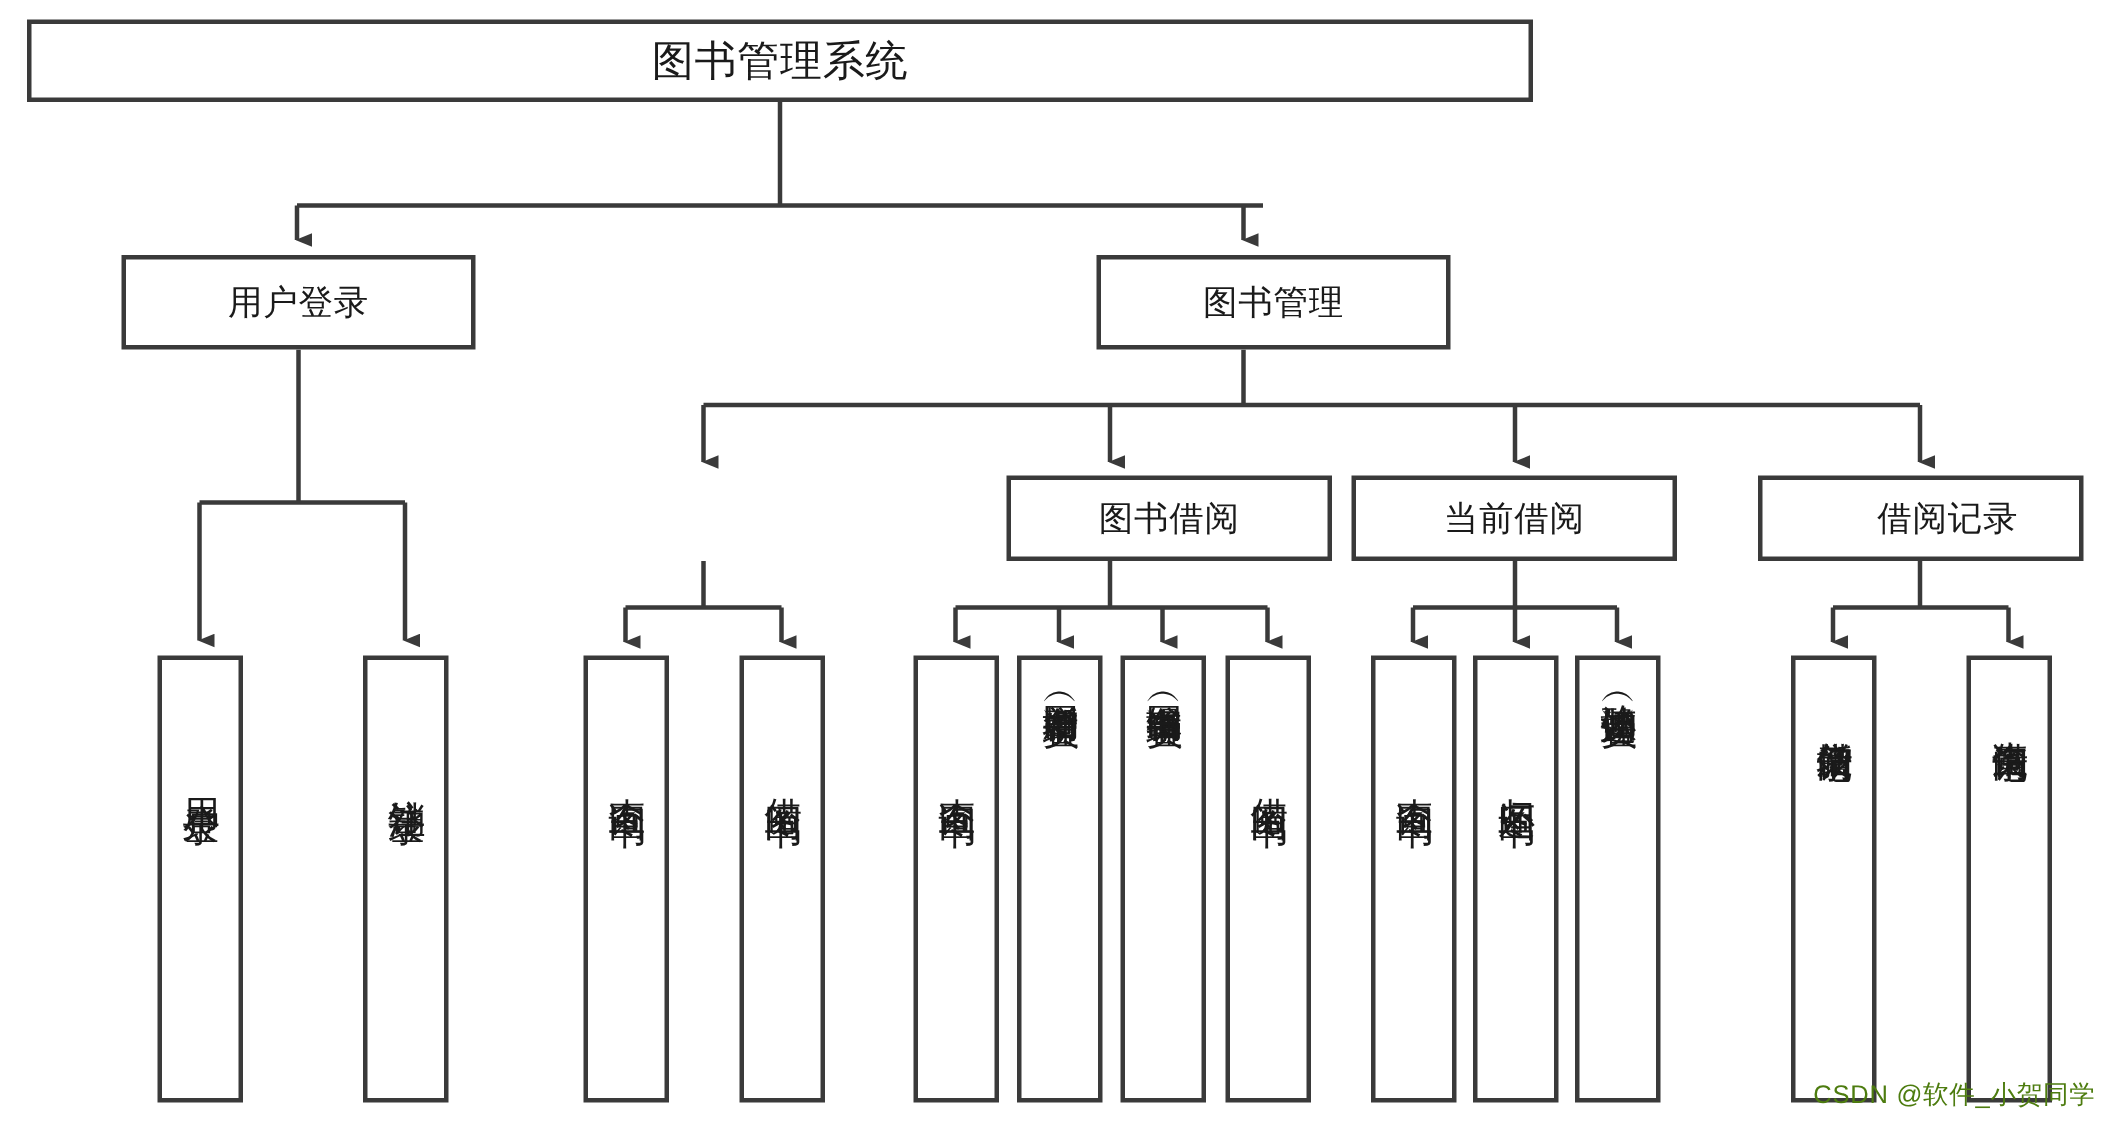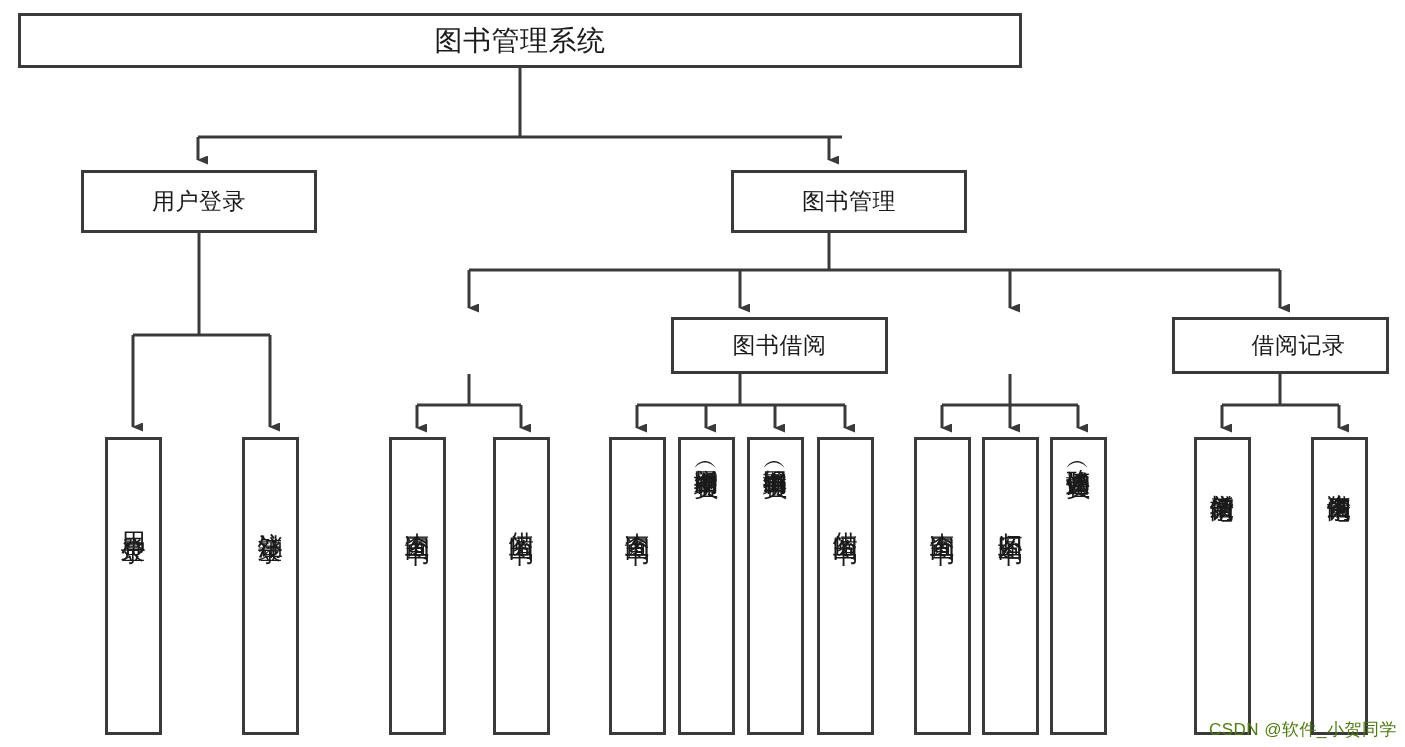--- a/index.html
+++ b/index.html
@@ -140,20 +140,23 @@
   <div class="node horiz" style="left:81px; top:170px; width:236px; height:63px;">
     <span class="node-label">用户登录</span>
   </div>
   <div class="node horiz" style="left:731px; top:170px; width:236px; height:63px;">
     <span class="node-label">图书管理</span>
   </div>
 
   <div class="node horiz" style="left:632px; top:317px; width:217px; height:57px;margin-left:39px;">
     <span class="node-label">图书借阅</span>
   </div>
+  <div class="node horiz" style="left:901px; top:317px; width:217px; height:57px;">
+    <span class="node-label">当前借阅</span>
+  </div>
   <div class="node horiz" style="left:1172px; top:317px; width:217px; height:57px;padding-left:36px;">
     <span class="node-label">借阅记录</span>
   </div>
 
   <div class="node vert" style="left:105px; top:437px; width:57px; height:298px; padding-top:72px;">
     <span class="node-label">用户登录</span>
   </div>
   <div class="node vert" style="left:242px; top:437px; width:57px; height:298px; padding-top:72px;">
     <span class="node-label">注销登录</span>
   </div>

